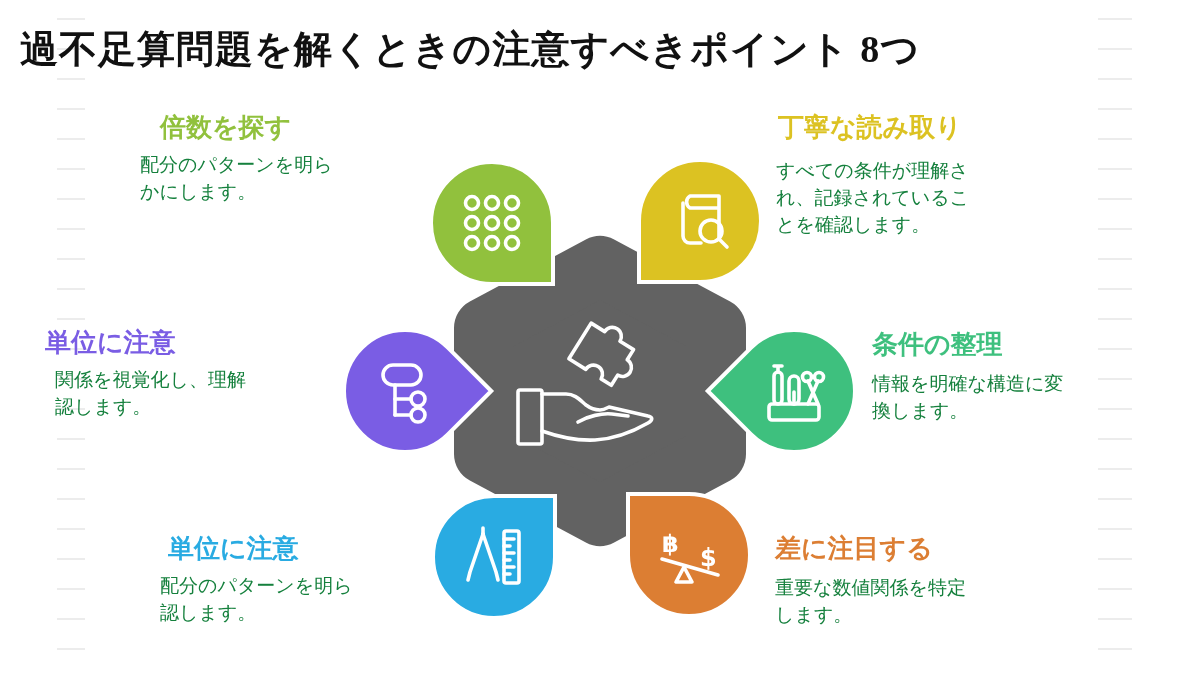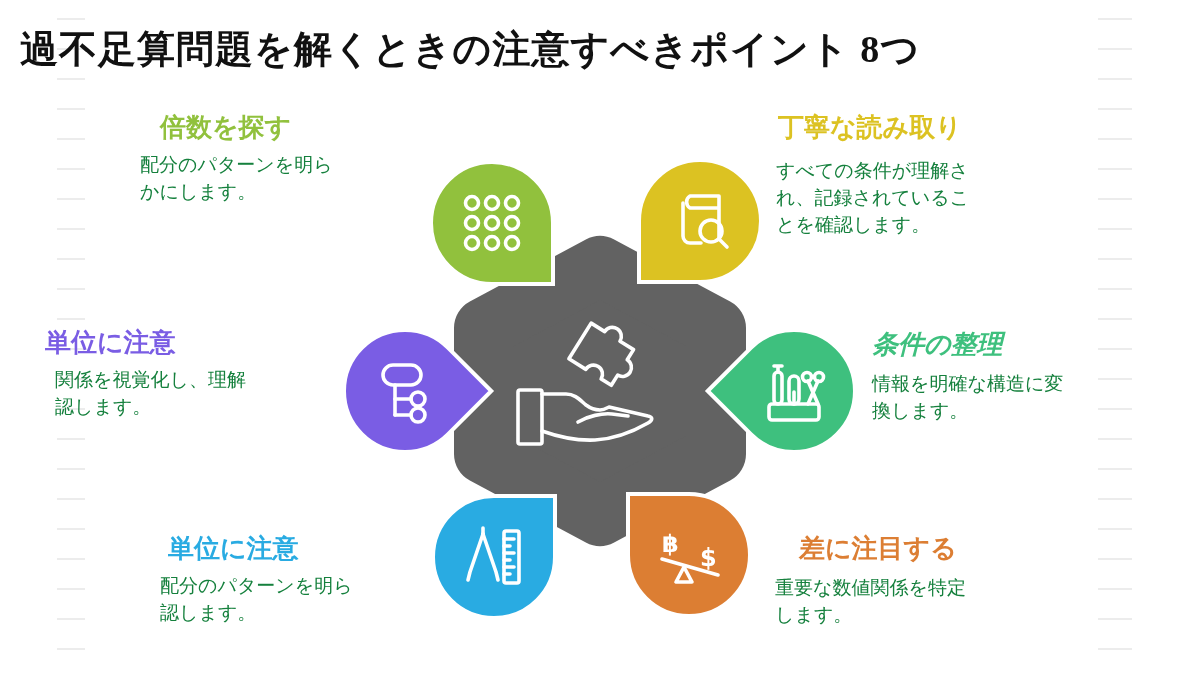--- a/index.html
+++ b/index.html
@@ -117,21 +117,21 @@
         <path d="M19 16 V10 M15 10 H23"></path>
         <rect x="30" y="20" width="10" height="28" rx="5"></rect>
         <path d="M35 36 V48"></path>
         <circle cx="48" cy="21" r="4.5"></circle>
           <circle cx="60" cy="21" r="4.5"></circle>
         <path d="M49 25 L59 48 M59 25 L49 48"></path>
       </g>
     </svg>
   </span>
 </div>
-<div class="item-title" style="left: 872px; top: 327px; width: 300px; color: rgb(62, 192, 126); font-style: italic;">条件の整理</div>
+<div class="item-title" style="left: 872px; top: 327px; width: 300px; color: rgb(62, 192, 126);">条件の整理</div>
 <div class="item-desc" style="left:872px;top:371px;width:260px">情報を明確な構造に変
 換します。</div>
 
 <div class="drop tip-tr" style="left: 431px; top: 494px; background-color: rgb(41, 171, 226);">
   <span class="icn">
     <svg width="70" height="70" viewBox="0 0 70 70">
       <g class="stroke">
         <path d="M24 6 V12"></path>
         <path d="M24 12 L11 50 L9 58"></path>
         <path d="M24 12 L37 50 L39 58"></path>
@@ -151,15 +151,15 @@
     <svg width="70" height="70" viewBox="0 0 70 70">
       <g class="stroke">
         <path d="M8 39 L64 55"></path>
         <path d="M30 47 L22 62 H38 Z"></path>
       </g>
       <text class="sym" x="8" y="32">฿</text>
       <text class="sym" x="46" y="46">$</text>
     </svg>
   </span>
 </div>
-<div class="item-title" style="left: 775px; top: 531px; width: 300px; color: rgb(220, 126, 51); margin-left: 24px;">差に注目する</div>
+<div class="item-title" style="left: 775px; top: 531px; width: 300px; color: rgb(220, 126, 51);">差に注目する</div>
 <div class="item-desc" style="left:775px;top:575px;width:260px">重要な数値関係を特定
 します。</div>
 
 </body></html>

